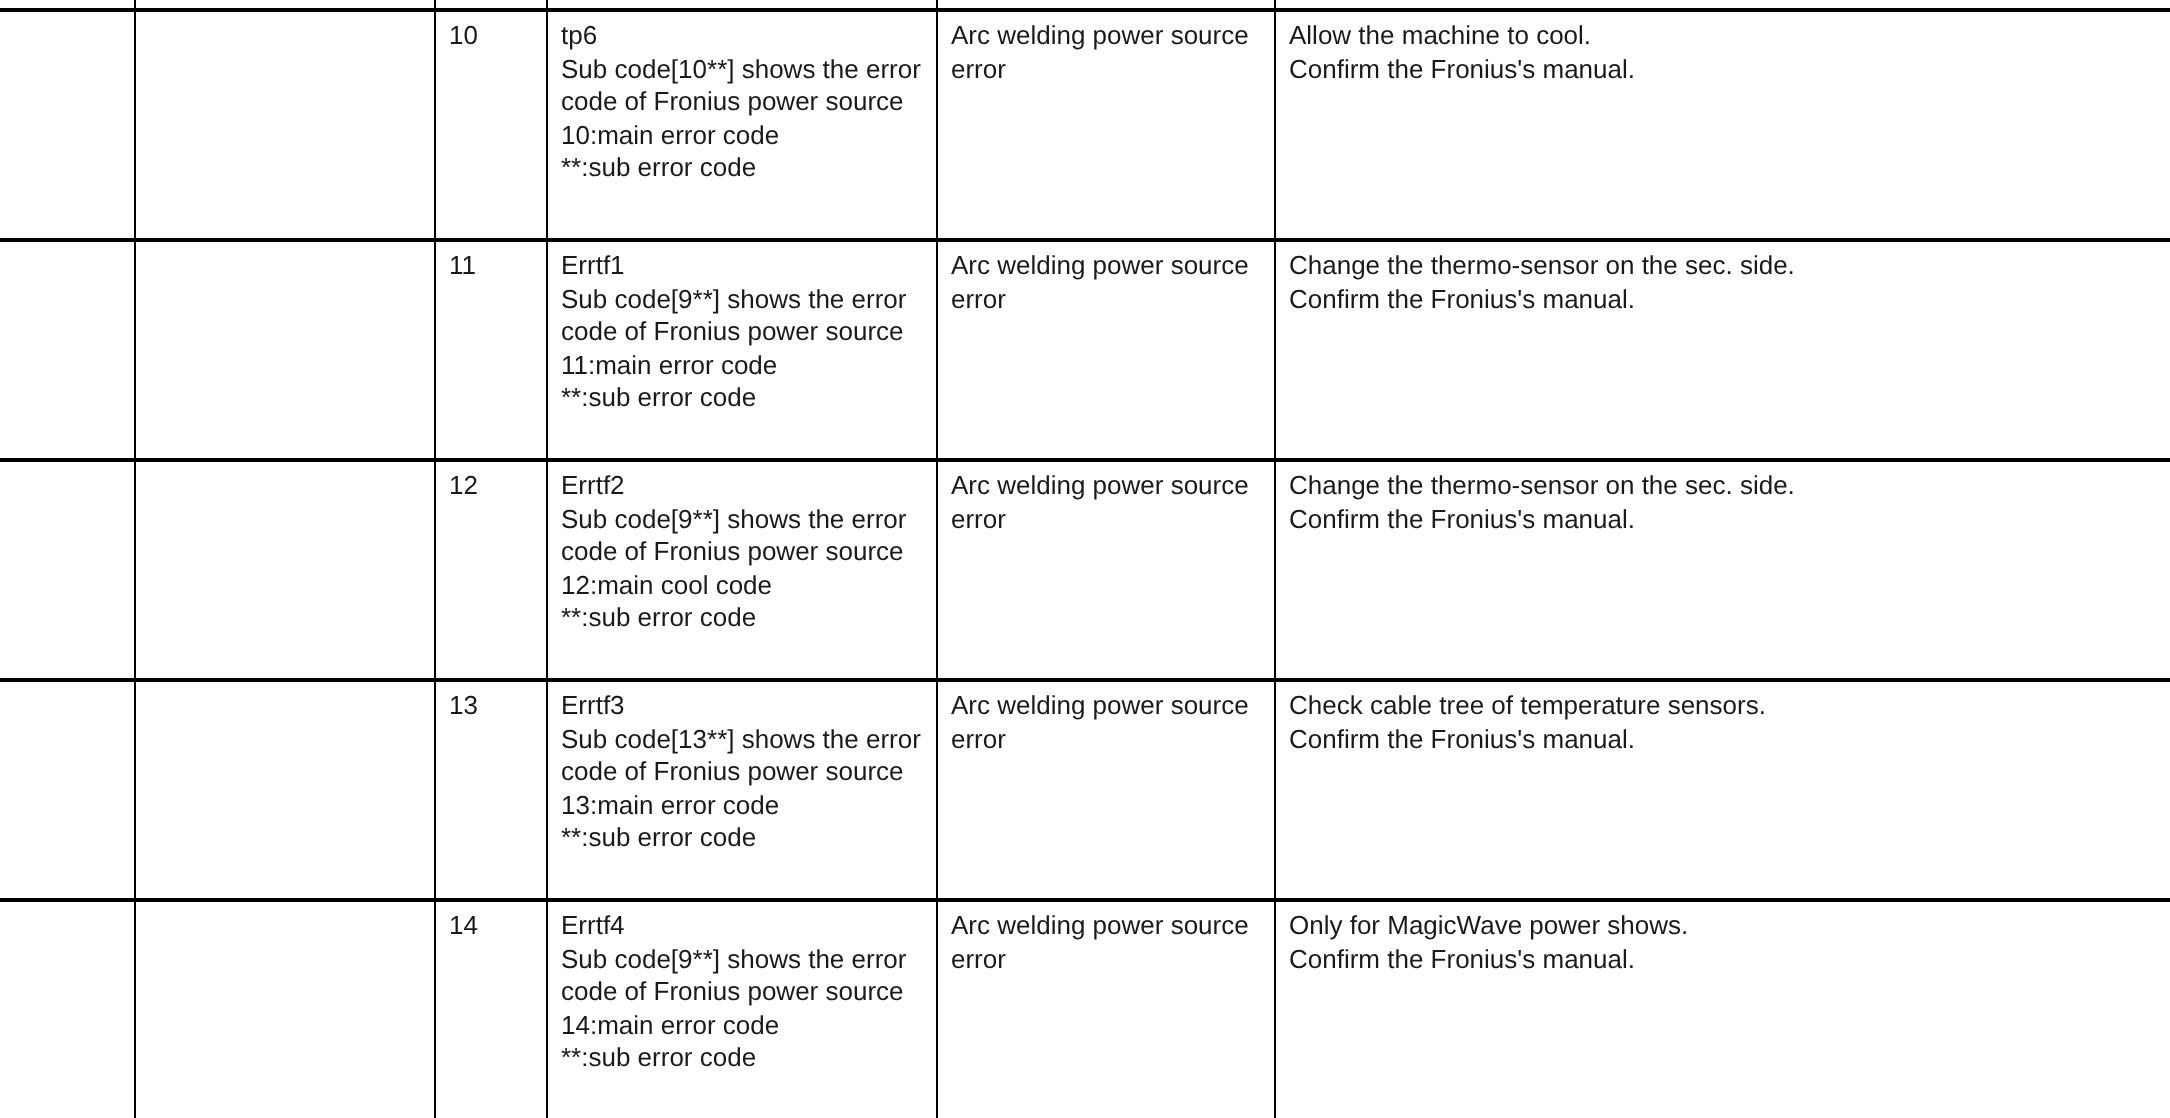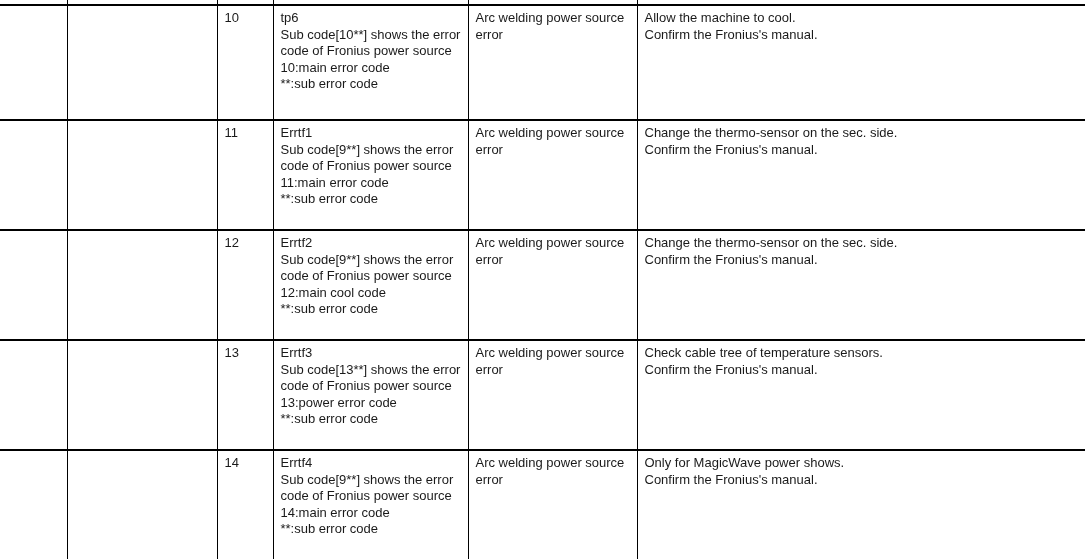--- a/index.html
+++ b/index.html
@@ -132,21 +132,21 @@
 
   <tr class="data">
     <td class="c1"></td>
     <td class="c2"></td>
     <td class="c3">
       <div class="cell-line">13</div>
     </td>
     <td class="c4">
       <div class="cell-line">Errtf3</div>
       <div class="cell-line">Sub code[13**] shows the error code of Fronius power source</div>
-      <div class="cell-line">13:power error code</div>
+      <div class="cell-line">13:main error code</div>
       <div class="cell-line">**:sub error code</div>
     </td>
     <td class="c5">
       <div class="cell-line">Arc welding power source error</div>
     </td>
     <td class="c6">
       <div class="cell-line">Check cable tree of temperature sensors.</div>
       <div class="cell-line">Confirm the Fronius's manual.</div>
     </td>
   </tr>

